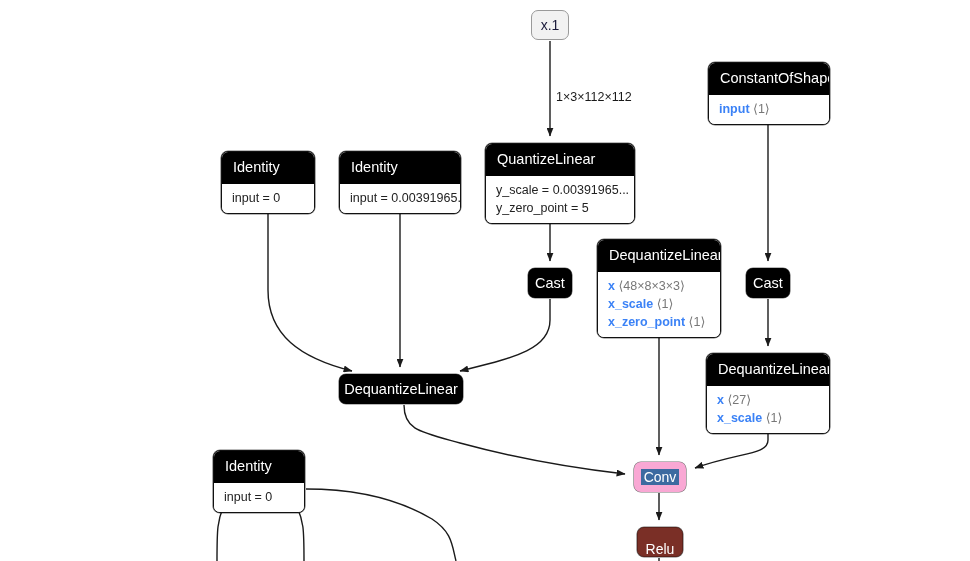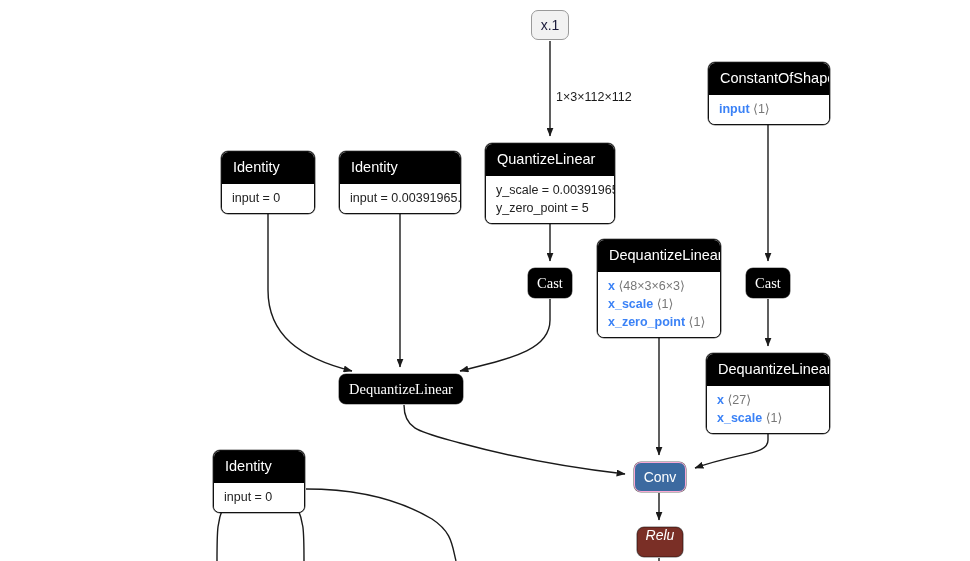--- a/index.html
+++ b/index.html
@@ -71,21 +71,20 @@
   .node.plain {
     background: #000000;
     display: flex;
     align-items: center;
     justify-content: center;
   }
   .node.plain .hdr {
     padding: 0;
     width: 100%;
     text-align: center;
-    font-family: Liberation Serif, serif;
   }
   
   .node.io {
     background: #f2f2f2;
     border: 1px solid #9a9a9a;
     border-radius: 7px;
     display: flex;
     align-items: center;
     justify-content: center;
     box-shadow: none;
@@ -94,39 +93,38 @@
     background: transparent;
     color: #1a1a3a;
     font-size: 14px;
     padding: 0;
     width: 100%;
     text-align: center;
   }
   
   .node.conv {
     background: #3c6aa0;
-    border: 1px solid #f9a8d4;
+    border: 7px solid #f9a8d4;
     display: flex;
     align-items: center;
     justify-content: center;
   }
   .node.conv .hdr {
     background: transparent;
     padding: 0;
     width: 100%;
     text-align: center;
     font-size: 14px;
   }
   .node.relu {
     background: #7a2f26;
     border: 1px solid #5a221b;
     display: flex;
-    align-items: flex-start;
-    justify-content: center;
-    font-style: italic;
+    align-items: flex-end;
+    justify-content: center;
   }
   .node.relu .hdr {
     background: transparent;
     padding: 0;
     width: 100%;
     text-align: center;
     font-size: 14px;
   }
   .edge-label {
     position: absolute;
@@ -180,31 +178,31 @@
         <div class="body">
           <div class="attr"><span class="">input = 0</span></div>
         </div>
       </div>
       <div class="node has-body has-body" style="left: 339px; top: 151px; width: 122px;">
         <div class="hdr">Identity</div>
         <div class="body">
           <div class="attr"><span class="">input = 0.00391965...</span></div>
         </div>
       </div>
-      <div class="node has-body has-body" style="left: 485px; top: 143px; width: 130px;">
+      <div class="node has-body has-body" style="left: 485px; top: 143px; width: 150px;">
         <div class="hdr">QuantizeLinear</div>
         <div class="body">
           <div class="attr"><span class="">y_scale = 0.00391965...</span></div>
           <div class="attr"><span class="">y_zero_point = 5</span></div>
         </div>
       </div>
       <div class="node has-body has-body" style="left: 597px; top: 239px; width: 124px;">
         <div class="hdr">DequantizeLinear</div>
         <div class="body">
-          <div class="attr"><span class="k">x</span> <span class="dim">⟨48×3×6×3⟩</span></div>
+          <div class="attr"><span class="k">x</span> <span class="dim">⟨48×8×3×3⟩</span></div>
           <div class="attr"><span class="k">x_scale</span> <span class="dim">⟨1⟩</span></div>
           <div class="attr"><span class="k">x_zero_point</span> <span class="dim">⟨1⟩</span></div>
         </div>
       </div>
       <div class="node plain" style="left: 528px; top: 268px; width: 44px; height: 30px;">
         <div class="hdr">Cast</div>
       </div>
       <div class="node plain" style="left: 746px; top: 268px; width: 44px; height: 30px;">
         <div class="hdr">Cast</div>
       </div>

